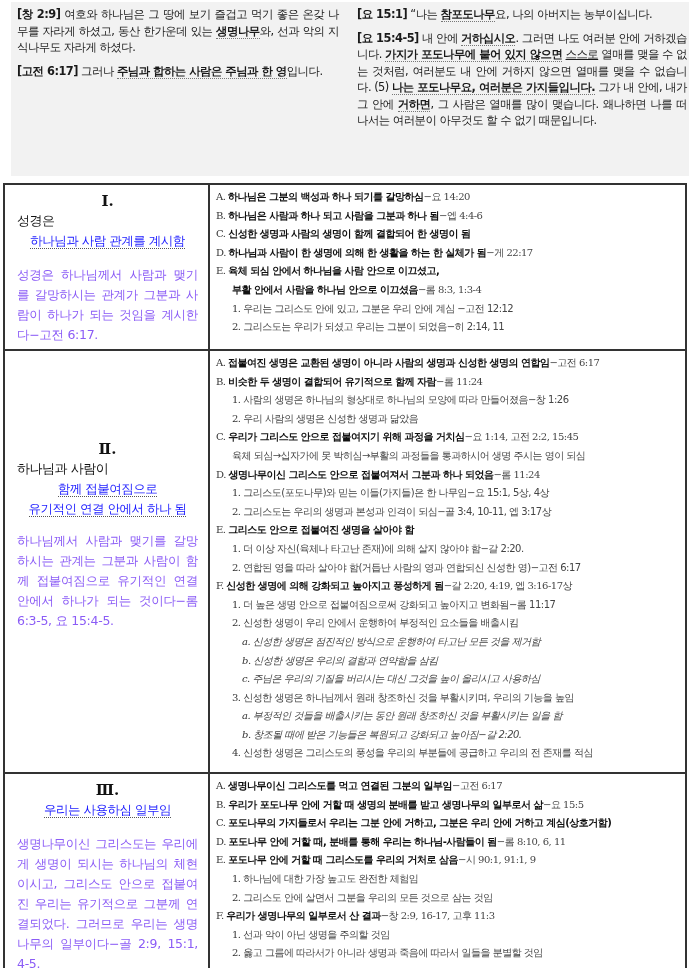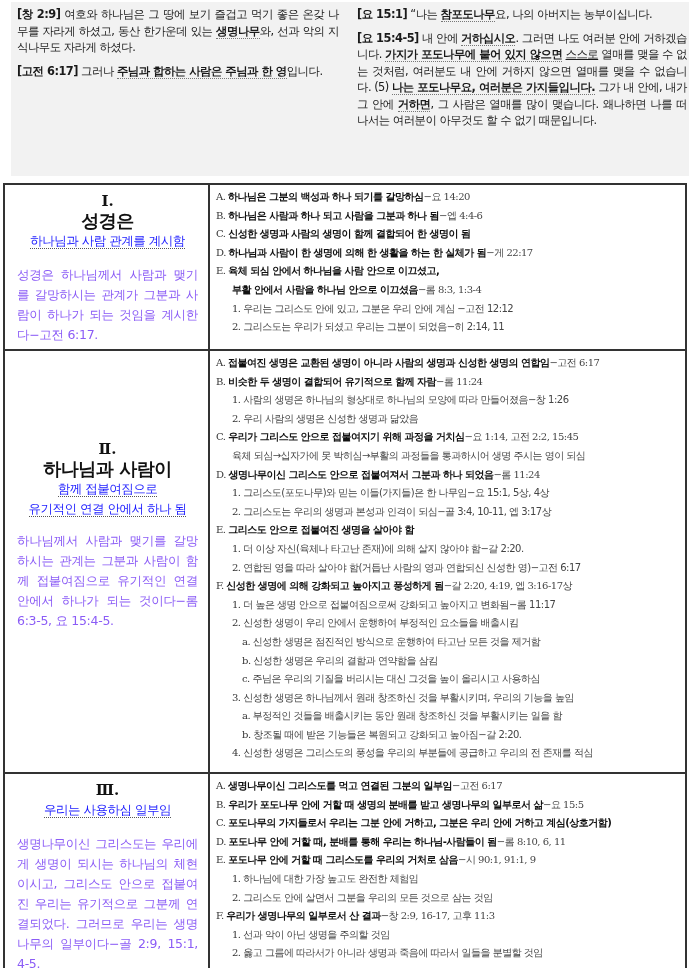--- a/index.html
+++ b/index.html
@@ -23,34 +23,34 @@
   .su { text-decoration: underline; }
 
   table.outline {
     position: absolute; left: 3px; top: 183px; width: 684px;
     border-collapse: collapse;
   }
   table.outline td { border: 2px solid #333; vertical-align: top; }
   td.left-cell { width: 205px; padding: 6px 10px 4px 12px; }
   td.right-cell { padding: 3px 4px 2px 6px; }
   .roman { text-align: center; font-family: "DejaVu Serif", "Liberation Serif", serif; font-weight: bold; font-size: 15px; line-height: 20px; color: #111; }
-  .sec-title { text-align: center; font-weight: bold; font-size: 18px; line-height: 20px; color: #111; letter-spacing: -0.5px; }
+  .sec-title { font-weight: normal; font-size: 13px; line-height: 20px; color: #111; letter-spacing: -0.5px; }
   .sec-sub { text-align: center; font-weight: normal; font-size: 12.5px; line-height: 20px; color: #1a1aff; letter-spacing: -0.5px; }
   .sec-sub span { border-bottom: 1px dotted #555; }
   .sec-desc { margin-top: 12px; font-size: 12.5px; line-height: 20px; color: #8b5cf6; text-align: justify; letter-spacing: -0.3px; }
 
   .ol { font-size: 10px; line-height: 18.6px; letter-spacing: -0.5px; color: #222; white-space: nowrap; }
   .ol .lbl { font-family: "DejaVu Serif", "Liberation Serif", serif; color: #333; }
   .ol .main { font-weight: bold; color: #111; }
   .ol .ref2 { font-family: "DejaVu Serif", "Liberation Serif", serif; color: #444; }
   .ol .plain { color: #444; }
   .l1 { padding-left: 0; }
   .l1c { padding-left: 16px; }
   .l2 { padding-left: 16px; color: #444; }
-  .l3 { padding-left: 26px; color: #444; }
+  .l3 { padding-left: 26px; color: #444; font-style: italic; }
 </style>
 </head>
 <body>
 
 <div class="verses">
   <div class="vcol left">
     <p class="vp"><span class="ref">[창 2:9]</span><span> 여호와 하나님은 그 땅에 보기 즐겁고 먹기 좋은 온갖 나무를 자라게 하셨고, 동산 한가운데 있는 </span><span class="b du">생명나무</span><span>와, 선과 악의 지식나무도 자라게 하셨다.</span></p>
     <p class="vp"><span class="ref">[고전 6:17]</span><span> 그러나 </span><span class="b du">주님과 합하는 사람은 주님과 한 영</span><span>입니다.</span></p>
   </div>
   <div class="vcol right">

